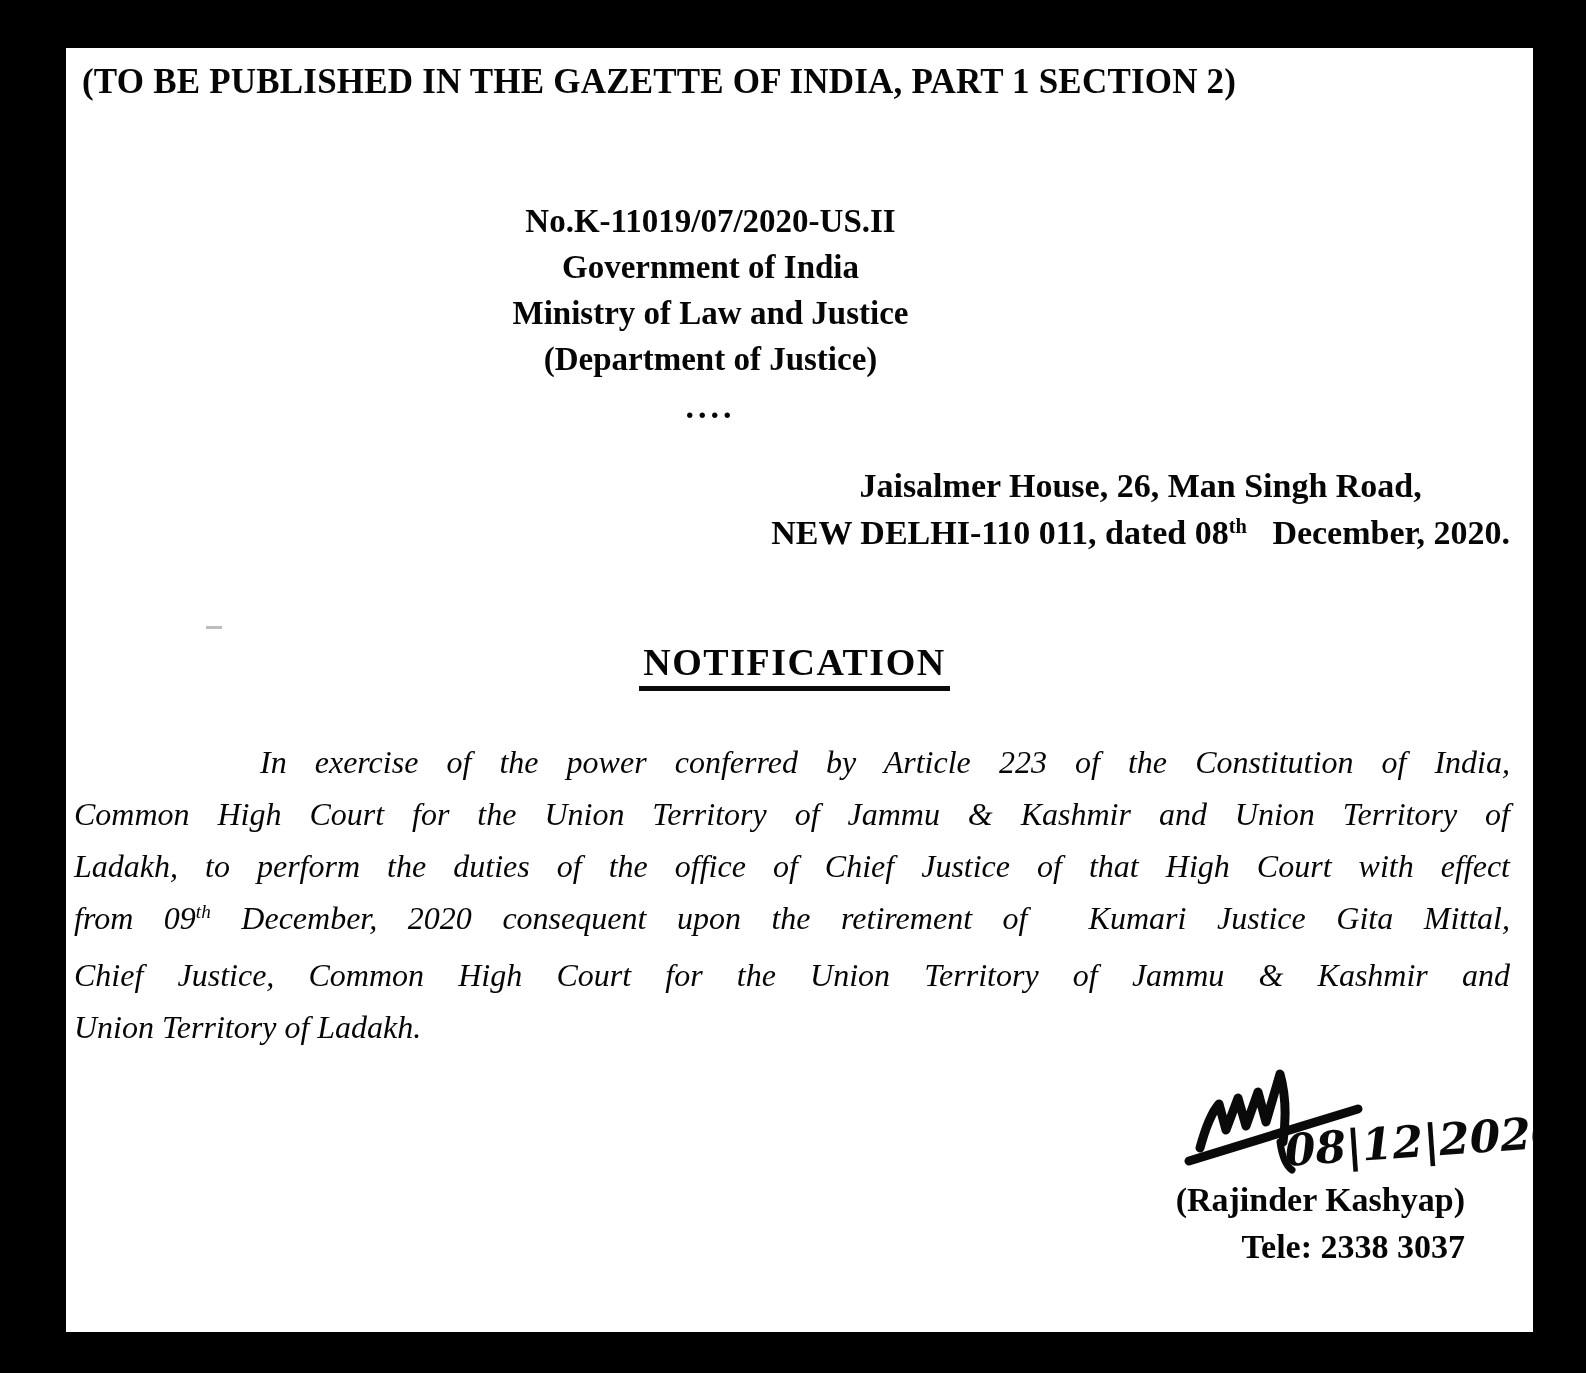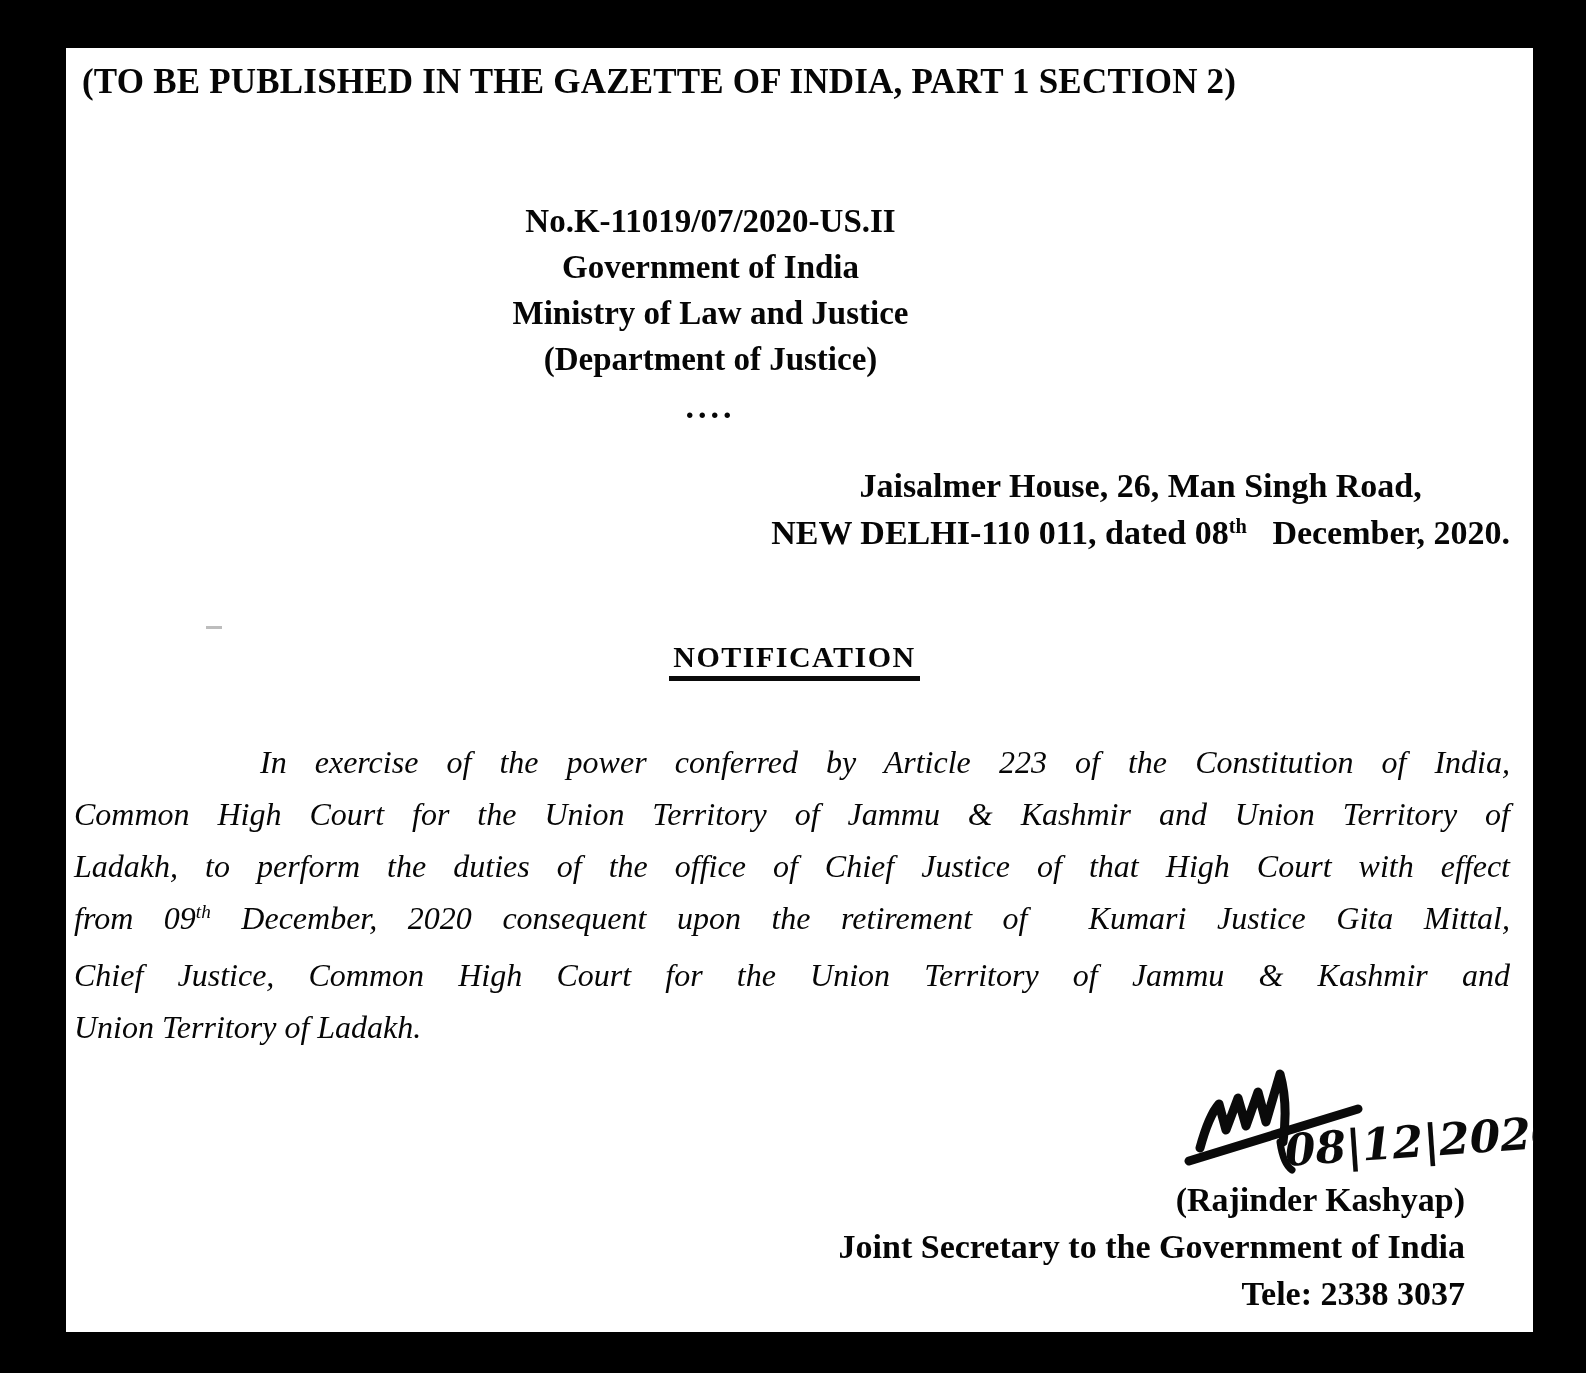--- a/index.html
+++ b/index.html
@@ -58,21 +58,21 @@
   }
   .title-wrap {
     position: absolute;
     top: 592px; left: 0;
     width: 100%;
     text-align: center;
     transform: translateX(-5px);
   }
   .doc-title {
     display: inline-block;
-    font-size: 30px;
+    font-size: 38px;
     font-weight: bold;
     letter-spacing: 1.5px;
     border-bottom: 5px solid #0a0a0a;
     padding: 0 4px 2px 4px;
   }
   .body-text {
     position: absolute;
     top: 688px; left: 8px; right: 23px;
     font-size: 32px;
     line-height: 52px;
@@ -148,17 +148,16 @@
     <g fill="none" stroke="#0a0a0a" stroke-linecap="round" stroke-linejoin="round">
       <path stroke-width="9" d="M16,84 C22,62 28,48 35,40 L42,66 L54,34 L62,62 L74,28 L82,58 L96,10 C101,28 103,50 99,78"></path>
       <path stroke-width="9" d="M5,97 L174,45"></path>
       <path stroke-width="7" d="M96,78 C98,92 102,102 108,106"></path>
     </g>
     <text x="102" y="102" transform="rotate(-4 102 102)" font-family="DejaVu Serif, Liberation Serif, serif" font-size="44" font-weight="bold" font-style="italic" fill="#0a0a0a">08|12|2020</text>
   </svg>
 
   <div class="sig-lines">
     <div>(Rajinder Kashyap)</div>
-    <div>Joint Secretary to the Government of India</div>
     <div>Tele: 2338 3037</div>
   </div>
 
 </div>
 
 </body></html>

